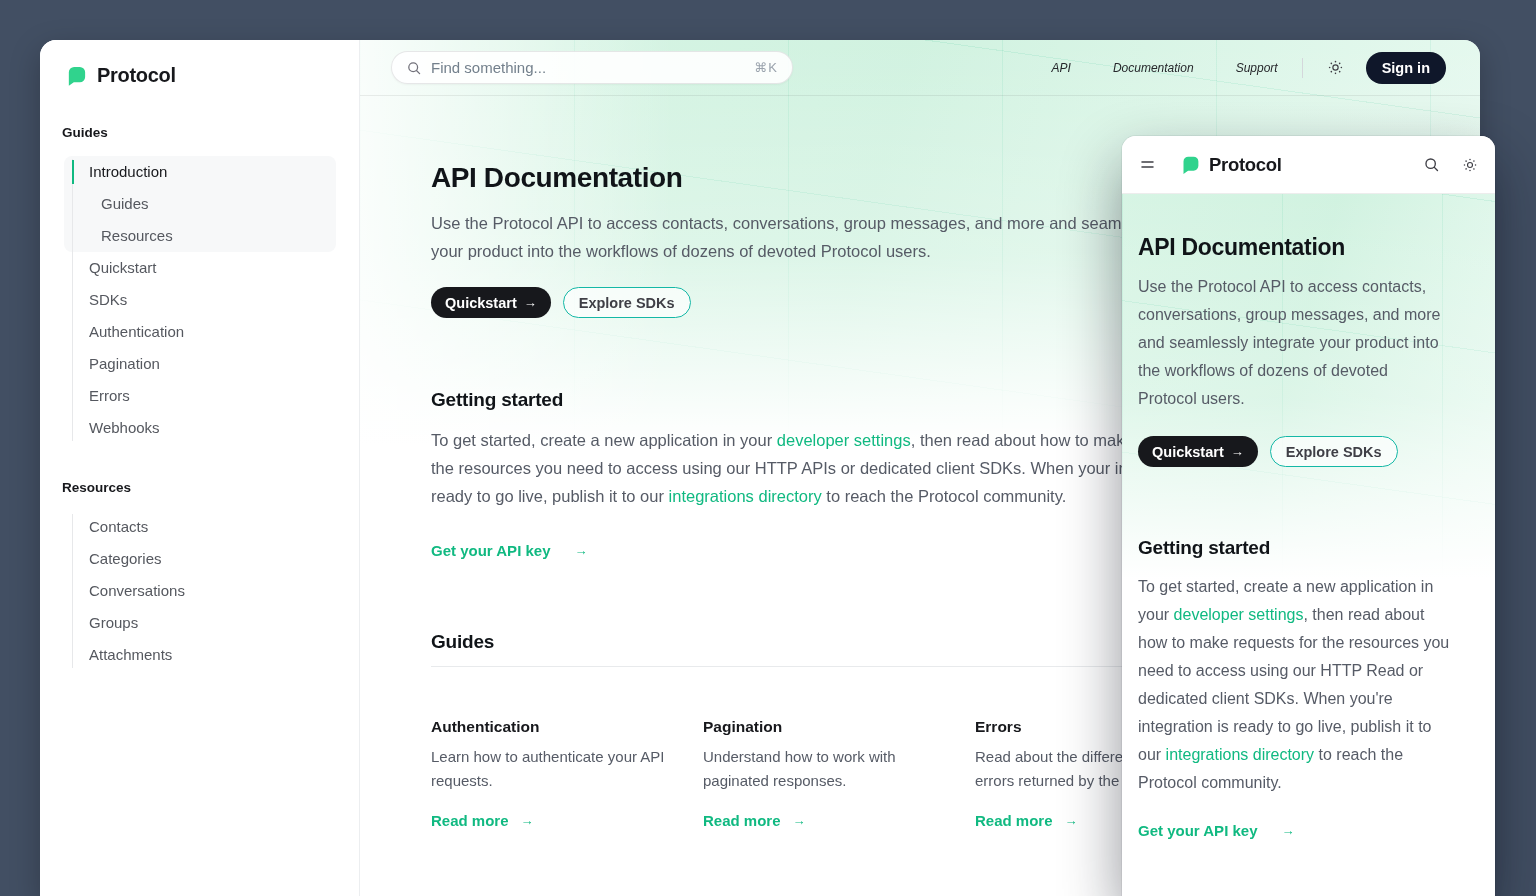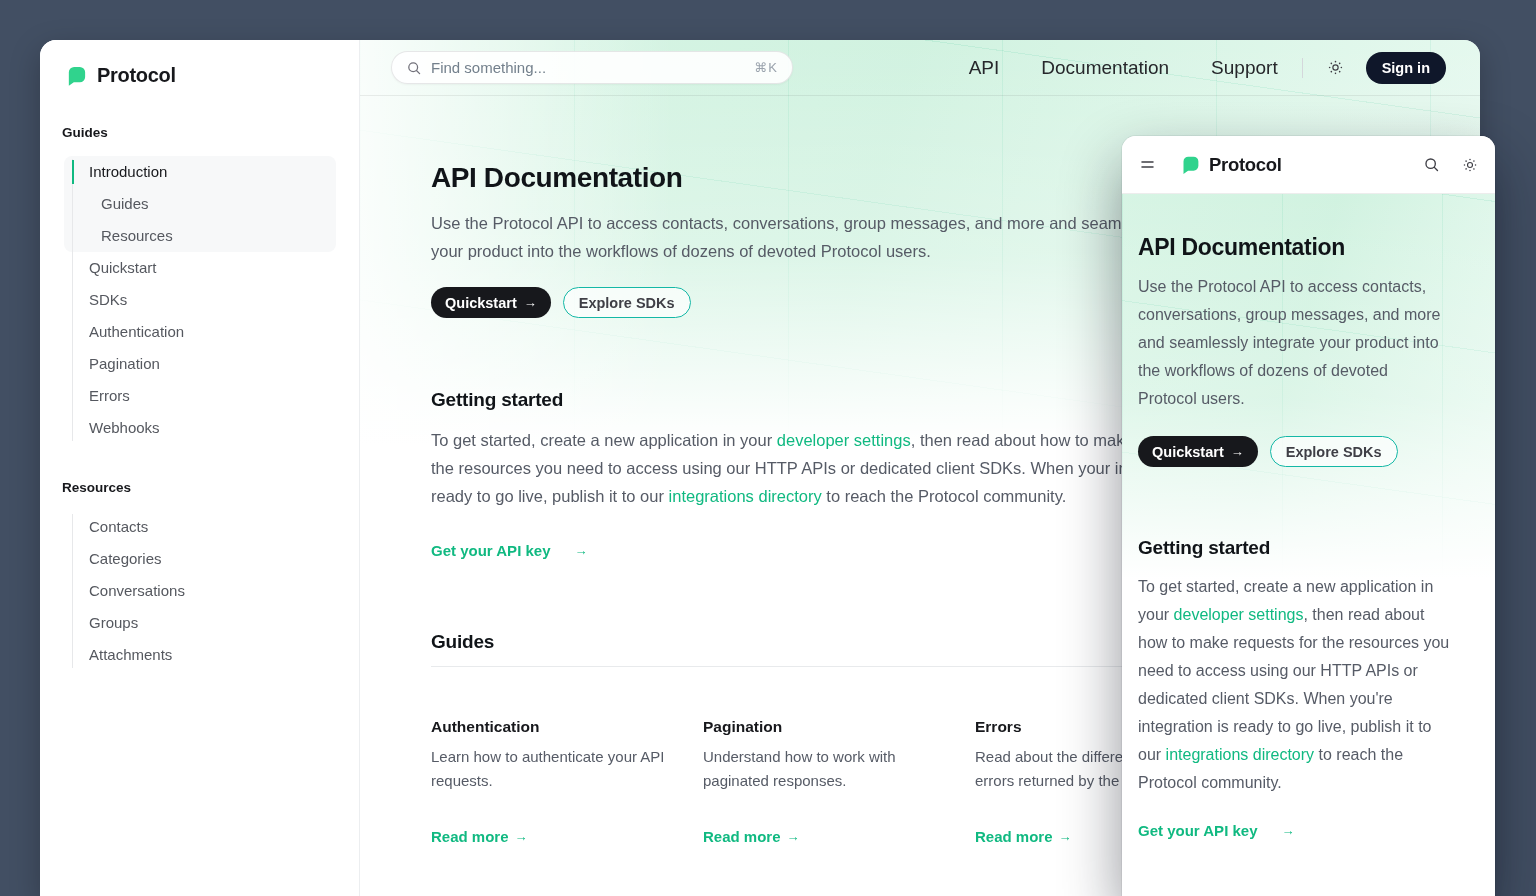--- a/index.html
+++ b/index.html
@@ -45,21 +45,21 @@
     border:1px solid rgba(24,24,27,0.10); background:rgba(255,255,255,0.9);
     box-shadow:0 1px 2px rgba(0,0,0,0.04);
     display:flex; align-items:center; gap:9px; padding:0 14px; color:#71717a;
   }
   .search input {
     flex:1; border:none; outline:none; background:transparent;
     font:15px "Liberation Sans", sans-serif; color:#3f3f46;
   }
   .search input::placeholder { color:#73808c; }
   .search .kbd { font-size:13px; color:#9aa3ad; letter-spacing:1px; }
-  .top-nav { margin-left:auto; display:flex; align-items:center; gap:42px; font-size:19px; color:#26272b; }
+  .top-nav { margin-left:auto; display:flex; align-items:center; gap:42px; font-size:12px; color:#26272b;font-style:italic; }
   .vdiv { width:1px; height:20px; background:#d4d7db; margin:0 24px; }
   .icon-btn { display:flex; align-items:center; color:#3f3f46; cursor:pointer; background:none; border:none; }
   .signin {
     margin-left:22px; height:32px; padding:0 16px; border-radius:999px; border:none;
     background:#0f172a; color:#fff; font:600 14.5px "Liberation Sans", sans-serif;
     display:inline-flex; align-items:center; cursor:pointer;
   }
 
   
   .sidebar {
@@ -102,21 +102,21 @@
   }
   h2.section-h { margin-top:71px; font-size:19px; font-weight:700; color:#101418; letter-spacing:-0.2px; }
   .body-p { margin-top:15px; font-size:16.5px; line-height:28px; color:#565b66; }
   .green-link { color:#10b981; }
   .cta { margin-top:32px; display:inline-flex; align-items:center; gap:24px; color:#10b981; font-size:15px; font-weight:600; }
   .cta .arr { font-size:13px; }
   .divider { margin-top:13px; width:1089px; border-top:1px solid #e8eaec; }
   .cards { margin-top:51px; display:grid; grid-template-columns:repeat(4,248px); column-gap:24px; width:1088px; }
   .card h3 { font-size:15.5px; font-weight:700; color:#17181c; }
   .card .desc { margin-top:9px; font-size:15px; line-height:24px; color:#565b66; }
-  .card .read-more { margin-top:35px; display:inline-flex; align-items:center; gap:6px; color:#10b981; font-size:15px; font-weight:600; }
+  .card .read-more { margin-top:19px; display:inline-flex; align-items:center; gap:12px; color:#10b981; font-size:15px; font-weight:600; }
   .card .arr { font-size:13px; }
 
   
   .overlay {
     position:absolute; left:1122px; top:136px; width:373px; height:760px; z-index:10;
     background:#fff; border-radius:14px 14px 0 0; overflow:hidden;
     box-shadow:0 26px 60px rgba(10,16,28,0.45), 0 0 0 1px rgba(15,23,42,0.06);
   }
   .ov-header {
     position:relative; z-index:3; height:58px; background:rgba(255,255,255,0.96);
@@ -330,21 +330,21 @@
         <span class="arr">→</span>
       </button>
       <button class="btn-outline">Explore SDKs</button>
     </div>
 
     <h2 class="section-h">Getting started</h2>
     <p class="body-p">
       <span class="ln">To get started, create a new application in</span>
       <span class="ln"><span>your </span><a class="green-link">developer settings</a><span>, then read about</span></span>
       <span class="ln">how to make requests for the resources you</span>
-      <span class="ln">need to access using our HTTP APIs or</span>
+      <span class="ln">need to access using our HTTP Read or</span>
       <span class="ln">dedicated client SDKs. When you're</span>
       <span class="ln">integration is ready to go live, publish it to</span>
       <span class="ln"><span>our </span><a class="green-link">integrations directory</a><span> to reach the</span></span>
       <span class="ln">Protocol community.</span>
     </p>
     <a class="cta">
       <span>Get your API key</span>
       <span class="arr">→</span>
     </a>
   </div>

